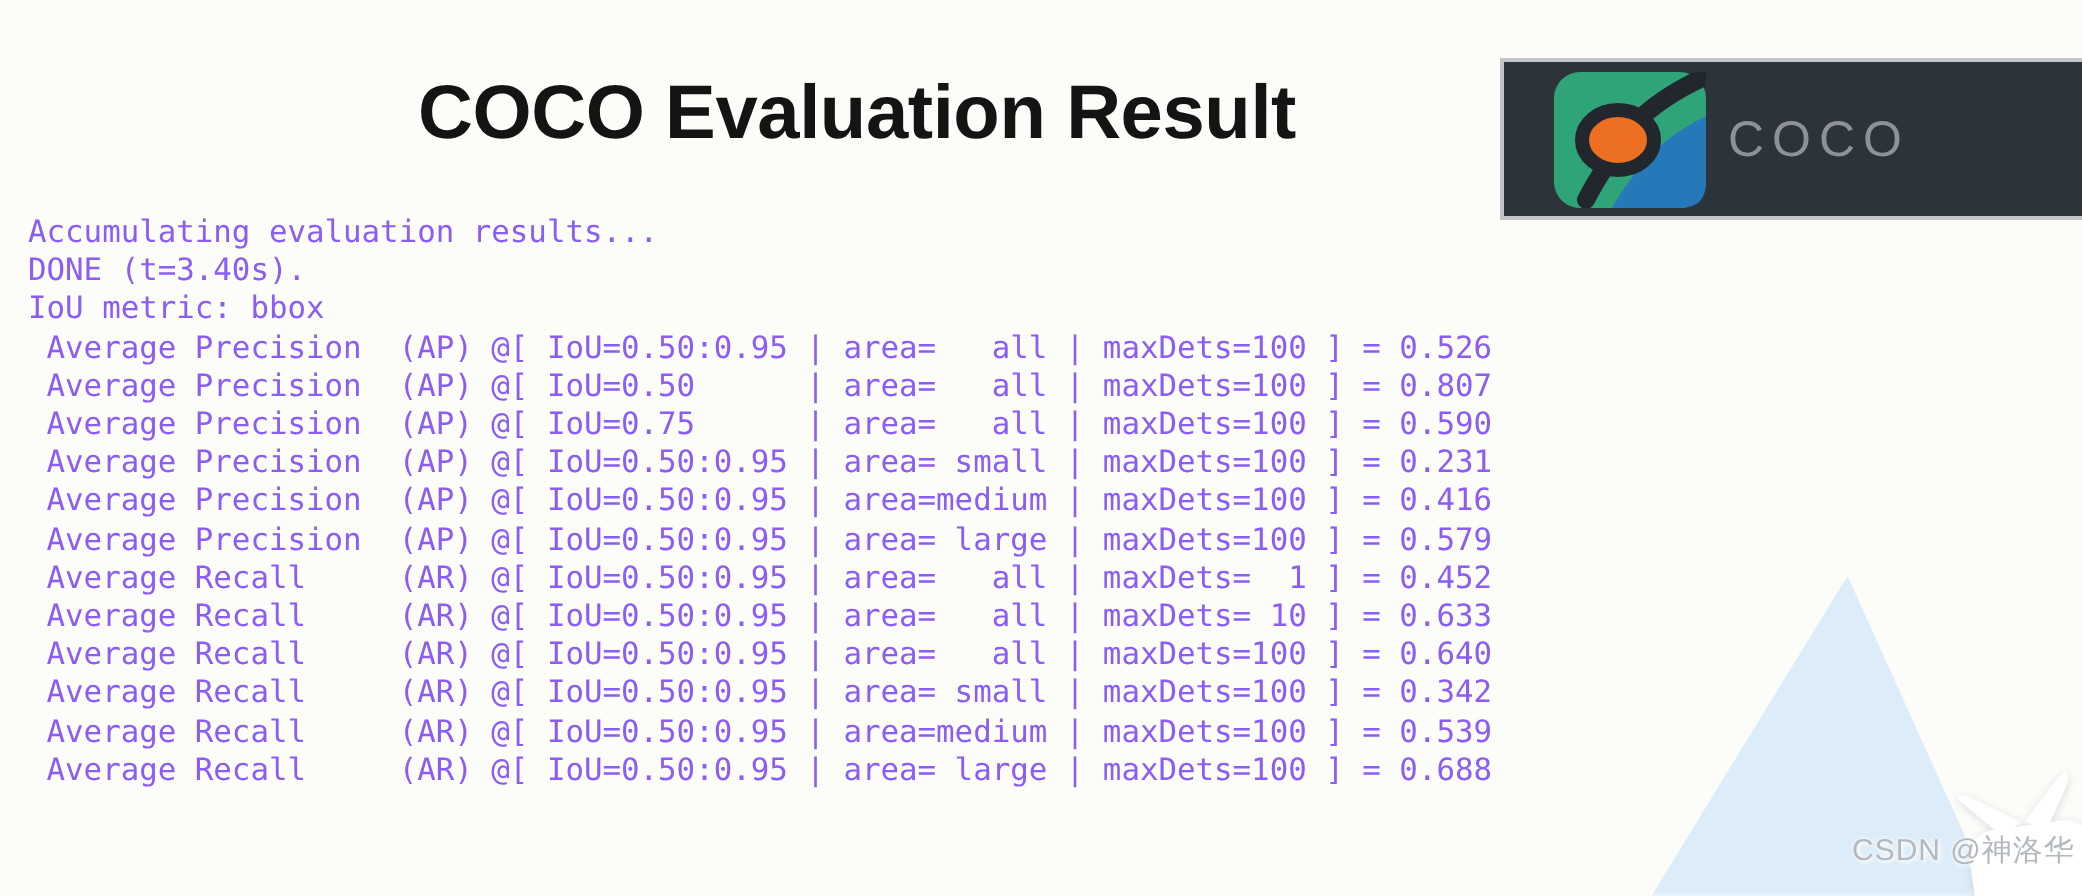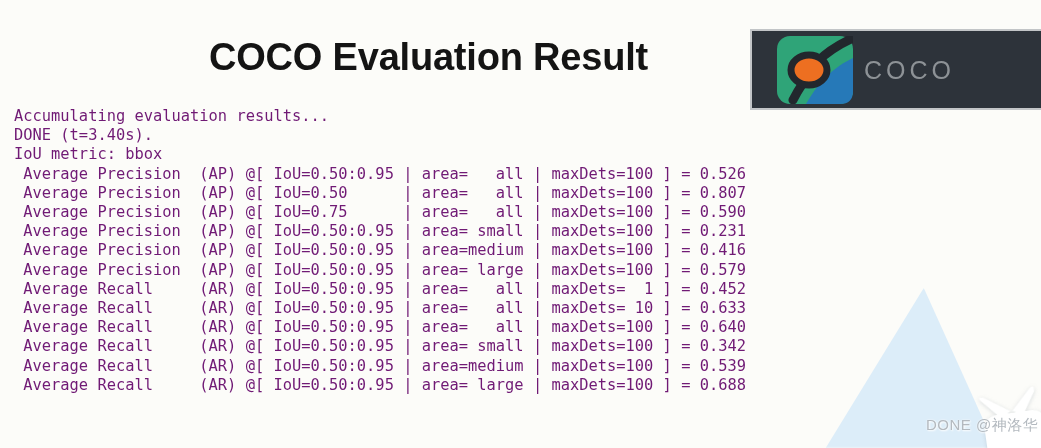--- a/index.html
+++ b/index.html
@@ -71,21 +71,21 @@
   }
 
   
   .terminal {
     position: absolute;
     left: 14px;
     top: 107px;
     font-family: "DejaVu Sans Mono", "Liberation Mono", monospace;
     font-size: 15.4px;
     line-height: 19.2px;
-    color: #701a75;
+    color: #8b5cf6;
     white-space: pre;
   }
 
   
   .corner-triangle {
     position: absolute;
     left: 824px;
     top: 288px;
     width: 172px;
     height: 160px;
@@ -149,13 +149,13 @@
 
       <path d="M30,32 L12,12 Q8,7 15,9 L40,26 Z"></path>
 
       <path d="M42,26 L62,6 Q68,2 66,10 L52,32 Z"></path>
 
       <rect x="12" y="28" width="62" height="47" rx="13"></rect>
     </g>
   </svg>
 </div>
 
-<div class="watermark-text">DONE @神洛华</div>
+<div class="watermark-text">CSDN @神洛华</div>
 
 </body></html>

